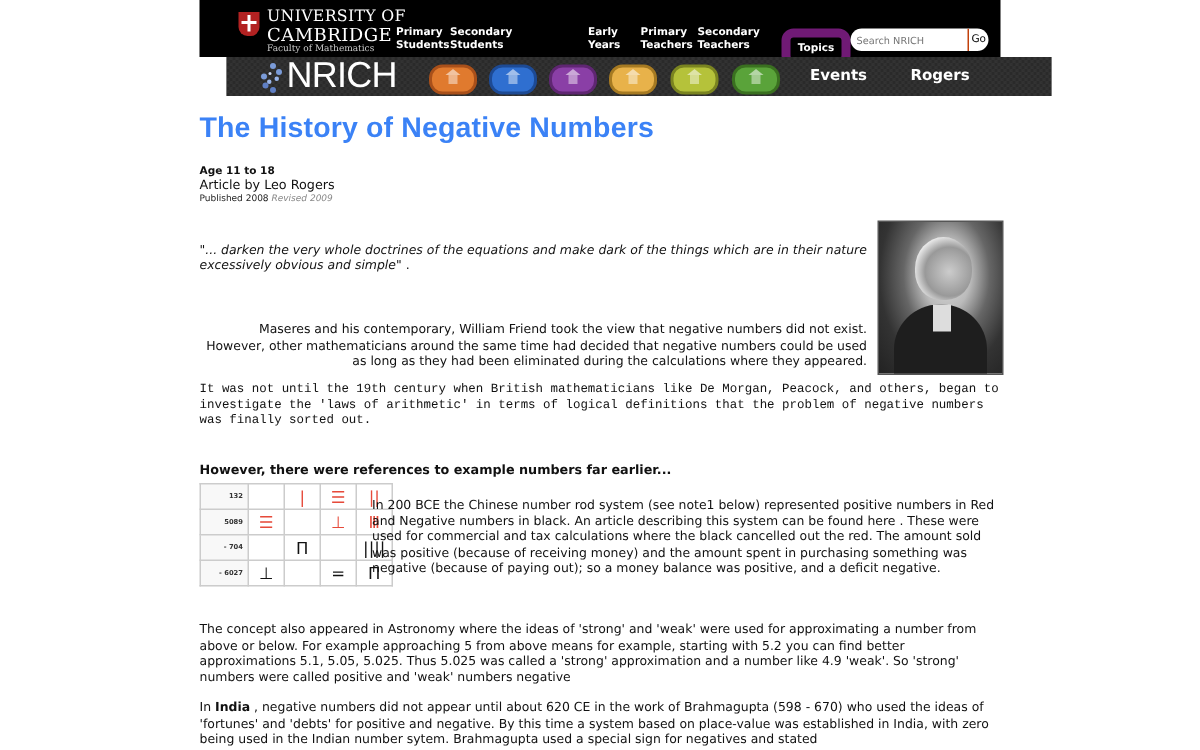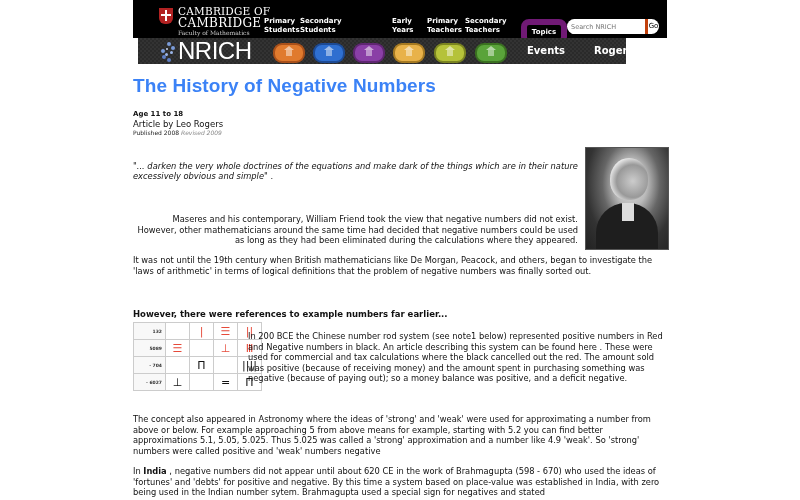--- a/index.html
+++ b/index.html
@@ -14,27 +14,27 @@
   .crest::after { content: ""; position: absolute; left: 2px; top: 6px; width: 10px; height: 2px; background: #fff; }
   .cam-text { font-family: "DejaVu Serif", "Liberation Serif", serif; color: #fff; line-height: 1; }
   .cam-line1 { font-size: 10.5px; letter-spacing: 0.2px; }
   .cam-line2 { font-size: 12px; letter-spacing: 0.3px; }
   .cam-line3 { font-size: 6px; color: #ccc; margin-top: 1px; }
 
   .audience { position: absolute; top: 17px; font-size: 7px; font-weight: bold; color: #fff; text-align: left; line-height: 9px; }
   .topics-btn { position: absolute; left: 388px; top: 19px; width: 34px; height: 14px; border: 6px solid #701a75; border-radius: 8px; color: #fff; font-size: 7px; font-weight: bold; text-align: center; line-height: 14px; }
   .search { position: absolute; left: 434px; top: 19px; width: 92px; height: 15px; background: #fff; border-radius: 8px; overflow: hidden; display: flex; }
   .search input { border: none; outline: none; width: 74px; height: 15px; padding: 0 0 0 4px; font-size: 6.5px; color: #999; background: transparent; font-family: "DejaVu Sans", sans-serif; }
-  .search .go { width: 14px; border-left: 3px solid #c2410c; font-size: 7px; color: #000; text-align: center; line-height: 15px; }
+  .search .go { width: 14px; border-left: 1px solid #c2410c; font-size: 7px; color: #000; text-align: center; line-height: 15px; }
 
   
-  .navbar { position: absolute; left: 5px; top: 38px; width: 488px; height: 26px;
+  .navbar { position: absolute; left: 18px; top: 38px; width: 534px; height: 26px;
     background-color: #2a2a2a;
     background-image: linear-gradient(45deg, #333 25%, transparent 25%, transparent 75%, #333 75%), linear-gradient(45deg, #333 25%, transparent 25%, transparent 75%, #333 75%);
-    background-size: 4px 4px; background-position: 0 0, 2px 2px; }
+    background-size: 4px 4px; background-position: 0 0, 2px 2px; padding-left: 16px; }
   .nrich-logo { position: absolute; left: 20px; top: 0; height: 26px; display: flex; align-items: center; }
   .spiral { width: 18px; height: 22px; position: relative; margin-right: 2px; }
   .spiral span { position: absolute; border-radius: 50%; background: #7a9bd8; }
   .nrich-text { color: #fff; font-family: "Liberation Sans", sans-serif; font-size: 24px; letter-spacing: -0.5px; }
   .pill { position: absolute; top: 5px; width: 28px; height: 16px; border-radius: 9px; display: flex; align-items: center; justify-content: center; }
   .pill .house { width: 8px; height: 7px; position: relative; }
   .pill .house::before { content: ""; position: absolute; left: -1px; top: -4px; border-left: 5px solid transparent; border-right: 5px solid transparent; border-bottom: 4px solid rgba(255,255,255,0.55); }
   .pill .house::after { content: ""; position: absolute; left: 1px; top: 0; width: 6px; height: 6px; background: rgba(255,255,255,0.45); }
   .nav-link { position: absolute; top: 7px; color: #fff; font-size: 10px; font-weight: bold; }
 
@@ -64,21 +64,21 @@
 </style>
 </head>
 <body>
 
 <div class="page">
 
   <div class="topbar">
     <div class="cam-logo">
       <div class="crest"></div>
       <div class="cam-text">
-        <div class="cam-line1">CAMBRIDGE OF</div>
+        <div class="cam-line1">UNIVERSITY OF</div>
         <div class="cam-line2">CAMBRIDGE</div>
         <div class="cam-line3">Faculty of Mathematics</div>
       </div>
     </div>
 
     <div class="audience" style="left:131px;">
       <div>Primary</div>
       <div>Students</div>
     </div>
     <div class="audience" style="left:167px;">
@@ -161,21 +161,21 @@
   </div>
 
   <div class="portrait">
     <div class="face"></div>
     <div class="body"></div>
     <div class="collar"></div>
   </div>
 
   <div class="para" style="top:214px;width:445px;text-align:right;">Maseres and his contemporary, William Friend took the view that negative numbers did not exist. However, other mathematicians around the same time had decided that negative numbers could be used as long as they had been eliminated during the calculations where they appeared.</div>
 
-  <div class="para" style="top:255px;width:534px;">It was not until the 19th century when British mathematicians like De Morgan, Peacock, and others, began to investigate the 'laws of arithmetic' in terms of logical definitions that the problem of negative numbers was finally sorted out.</div>
+  <div class="para" style="top:255px;width:534px;font-family:Liberation Mono, monospace;">It was not until the 19th century when British mathematicians like De Morgan, Peacock, and others, began to investigate the 'laws of arithmetic' in terms of logical definitions that the problem of negative numbers was finally sorted out.</div>
 
   <div class="subhead">However, there were references to example numbers far earlier...</div>
 
   <table class="rods">
     <tbody>
         <tr>
       <td class="num">132</td>
       <td></td>
       <td class="red">|</td>
       <td class="red">☰</td>

